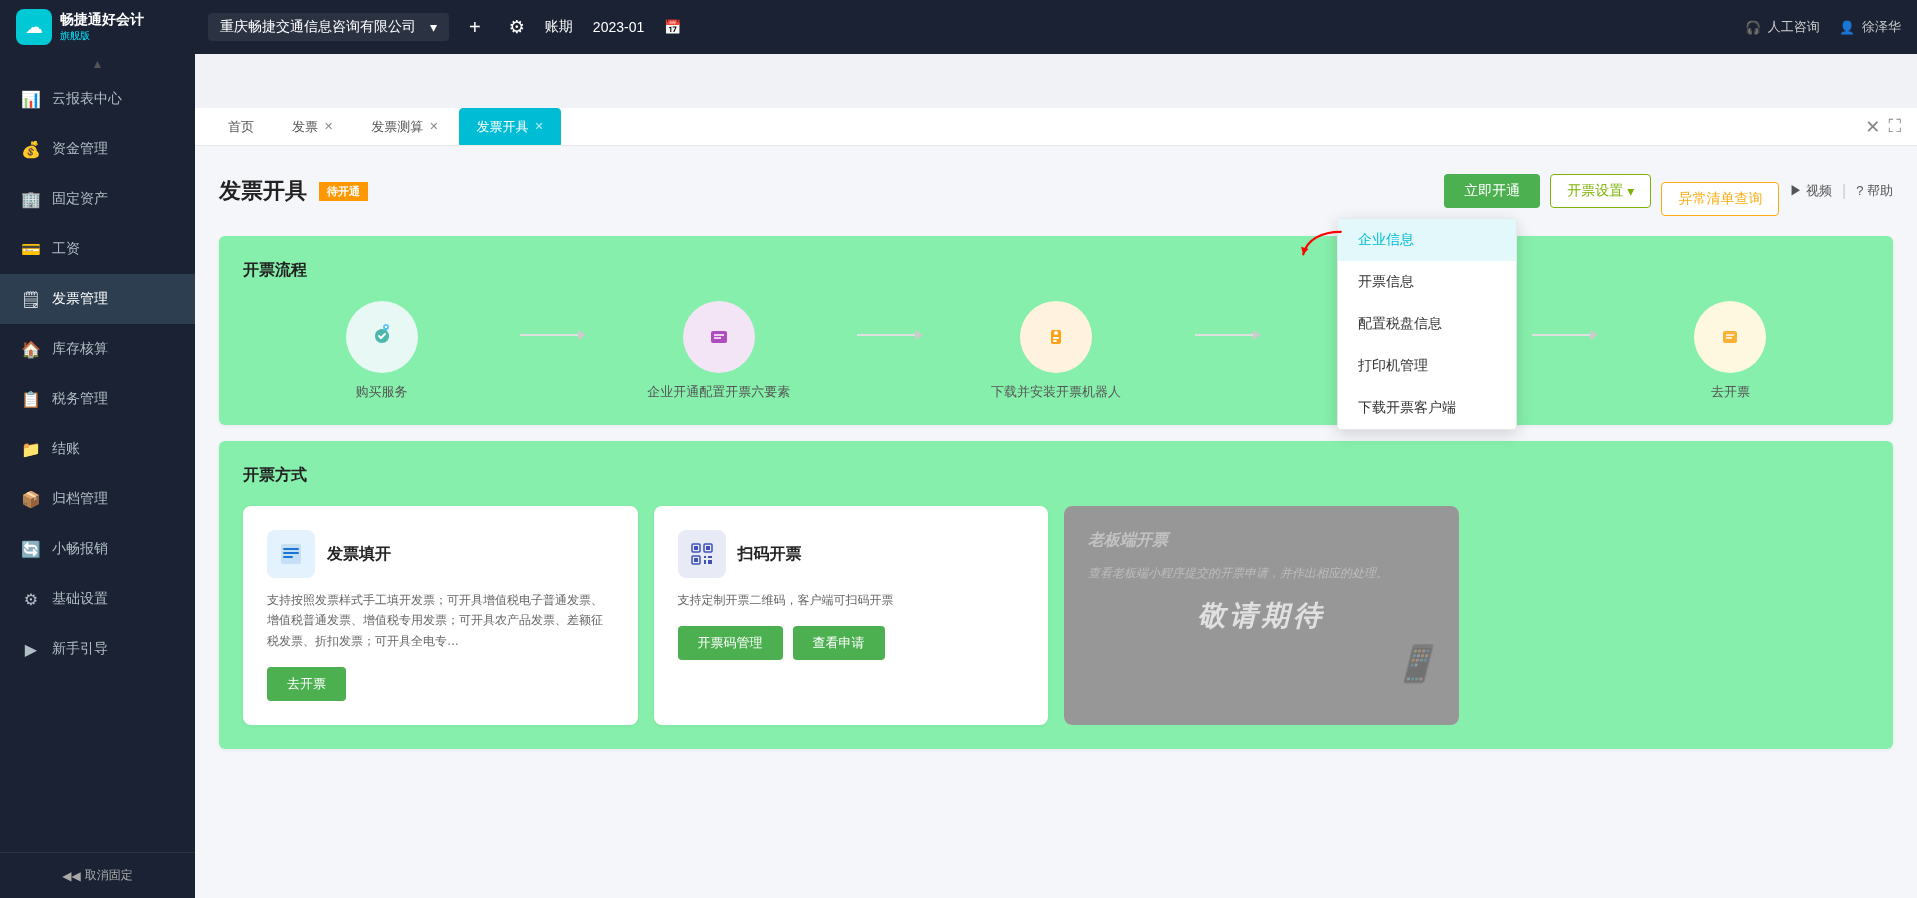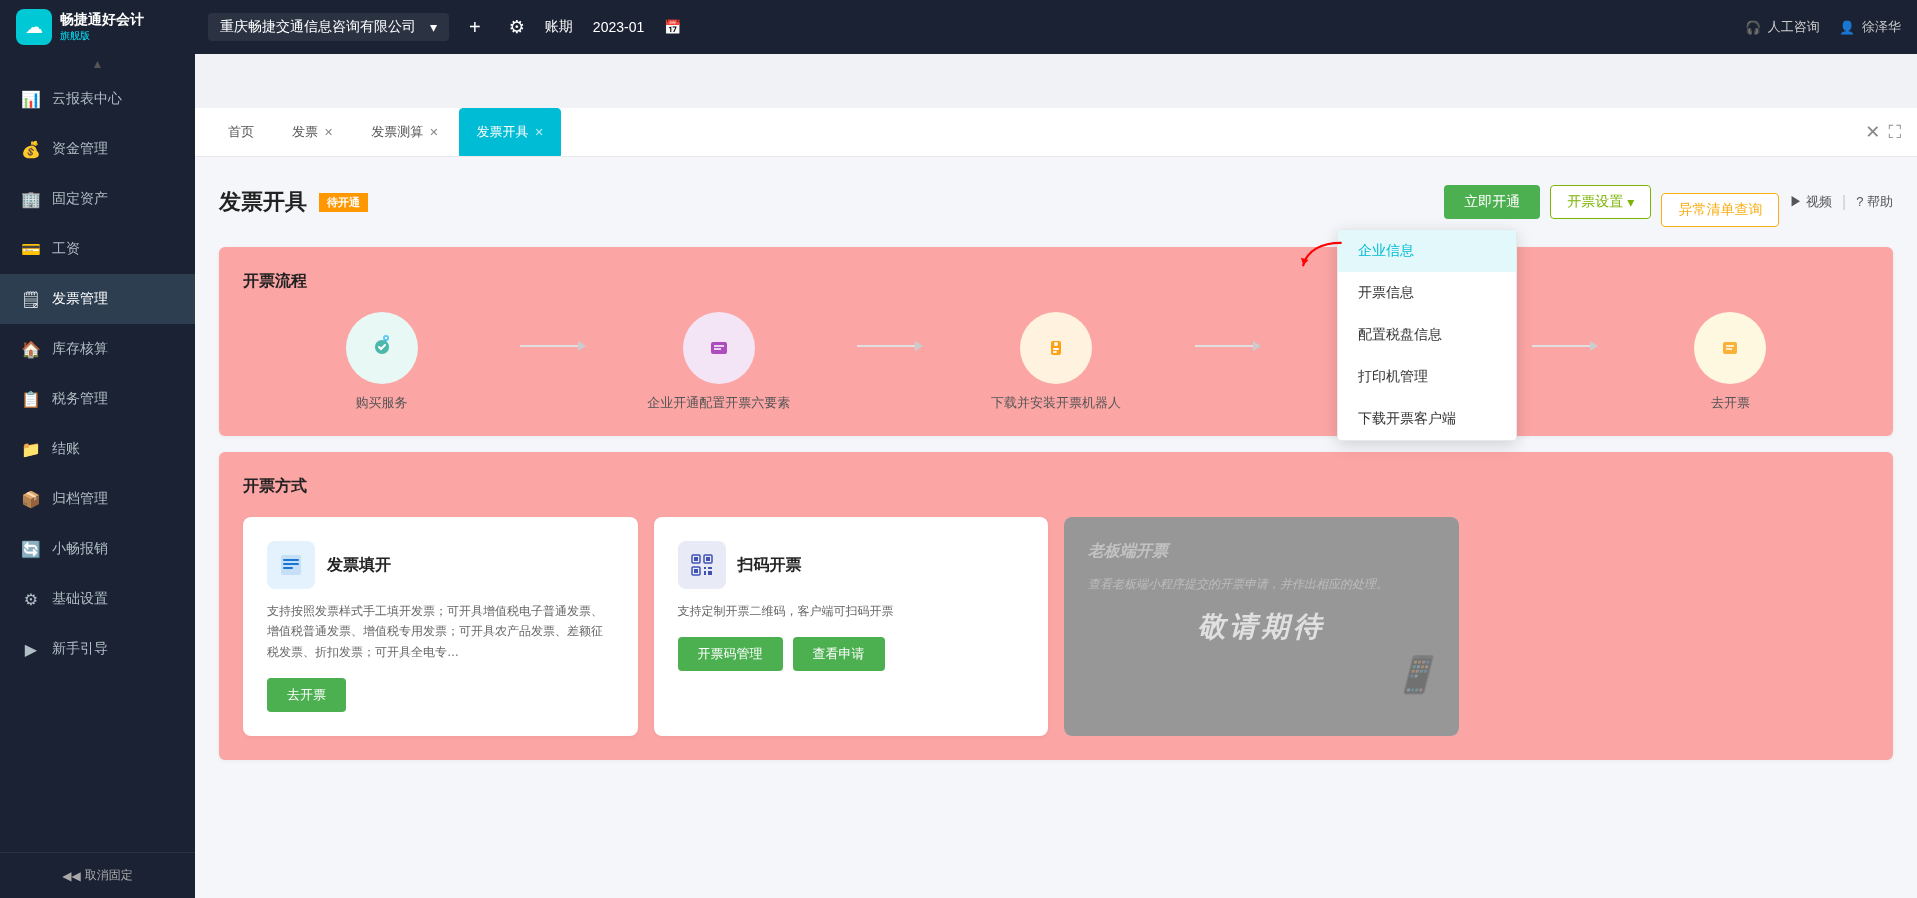--- a/index.html
+++ b/index.html
@@ -81,21 +81,21 @@
       display: flex;
       flex-direction: column;
     }
 
     
     .tab-bar {
       background: white;
       display: flex;
       align-items: center;
       padding: 0 16px;
-      height: 49px;
+      height: 38px;
       border-bottom: 1px solid #e8e8e8;
       gap: 4px;
     }
     .tab-item {
       padding: 8px 16px;
       font-size: 13px;
       cursor: pointer;
       color: #555;
       border-radius: 4px 4px 0 0;
       display: flex; align-items: center; gap: 6px;
@@ -165,21 +165,21 @@
       padding: 7px 16px;
       border-radius: 4px;
       font-size: 14px;
       cursor: pointer;
       margin-top: 16px;
     }
     .btn-link { background: none; border: none; color: #555; font-size: 13px; cursor: pointer; }
 
     
     .section-card {
-      background: #fca5a5;
+      background: #86efac;
       border-radius: 6px;
       padding: 24px;
       margin-bottom: 16px;
       box-shadow: 0 1px 4px rgba(0,0,0,0.05);
     }
     .section-title {
       font-size: 16px; font-weight: bold; color: #222;
       margin-bottom: 20px;
     }
 

